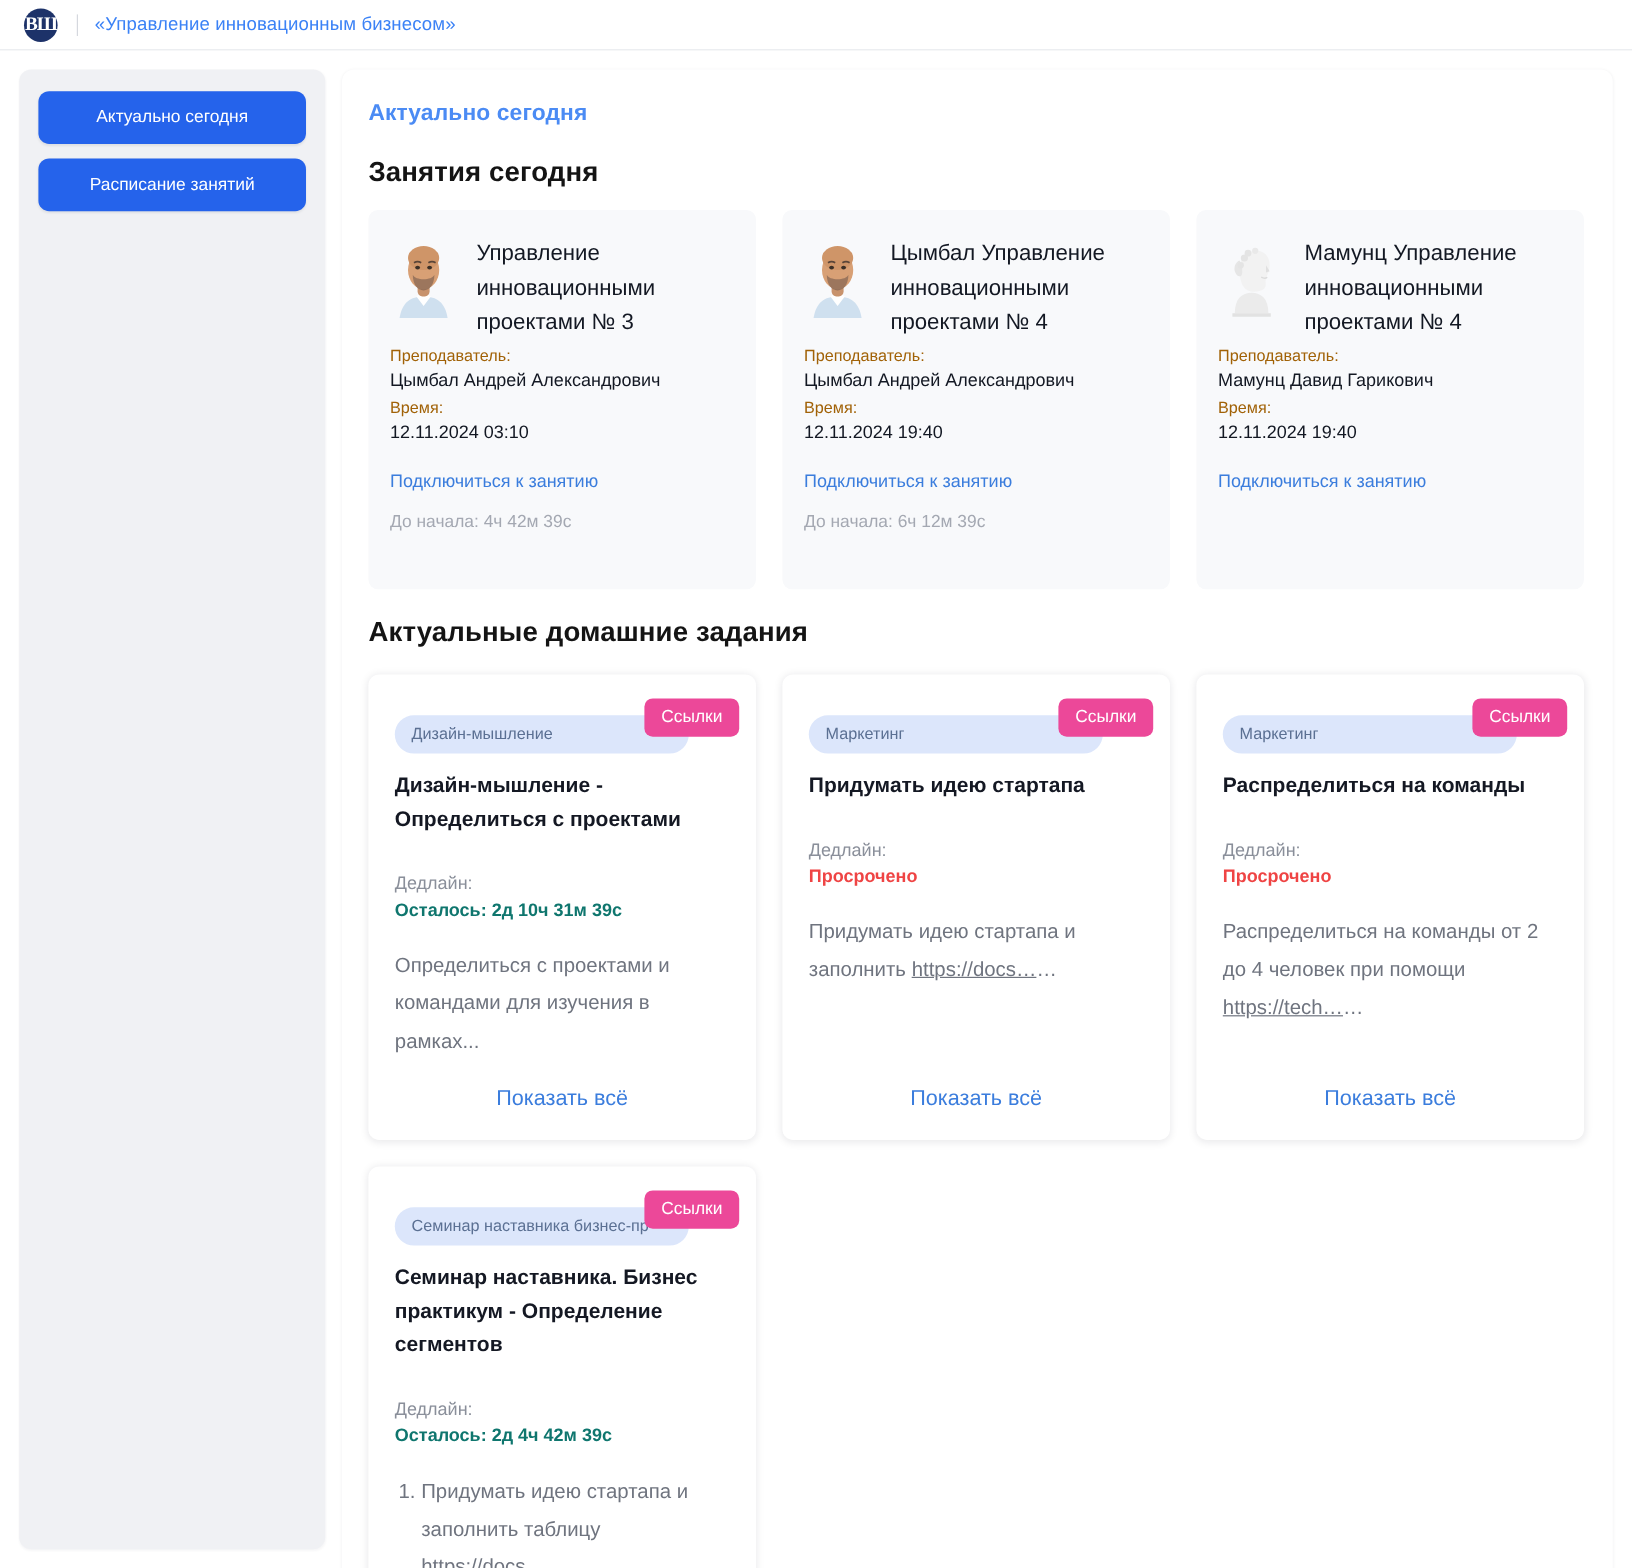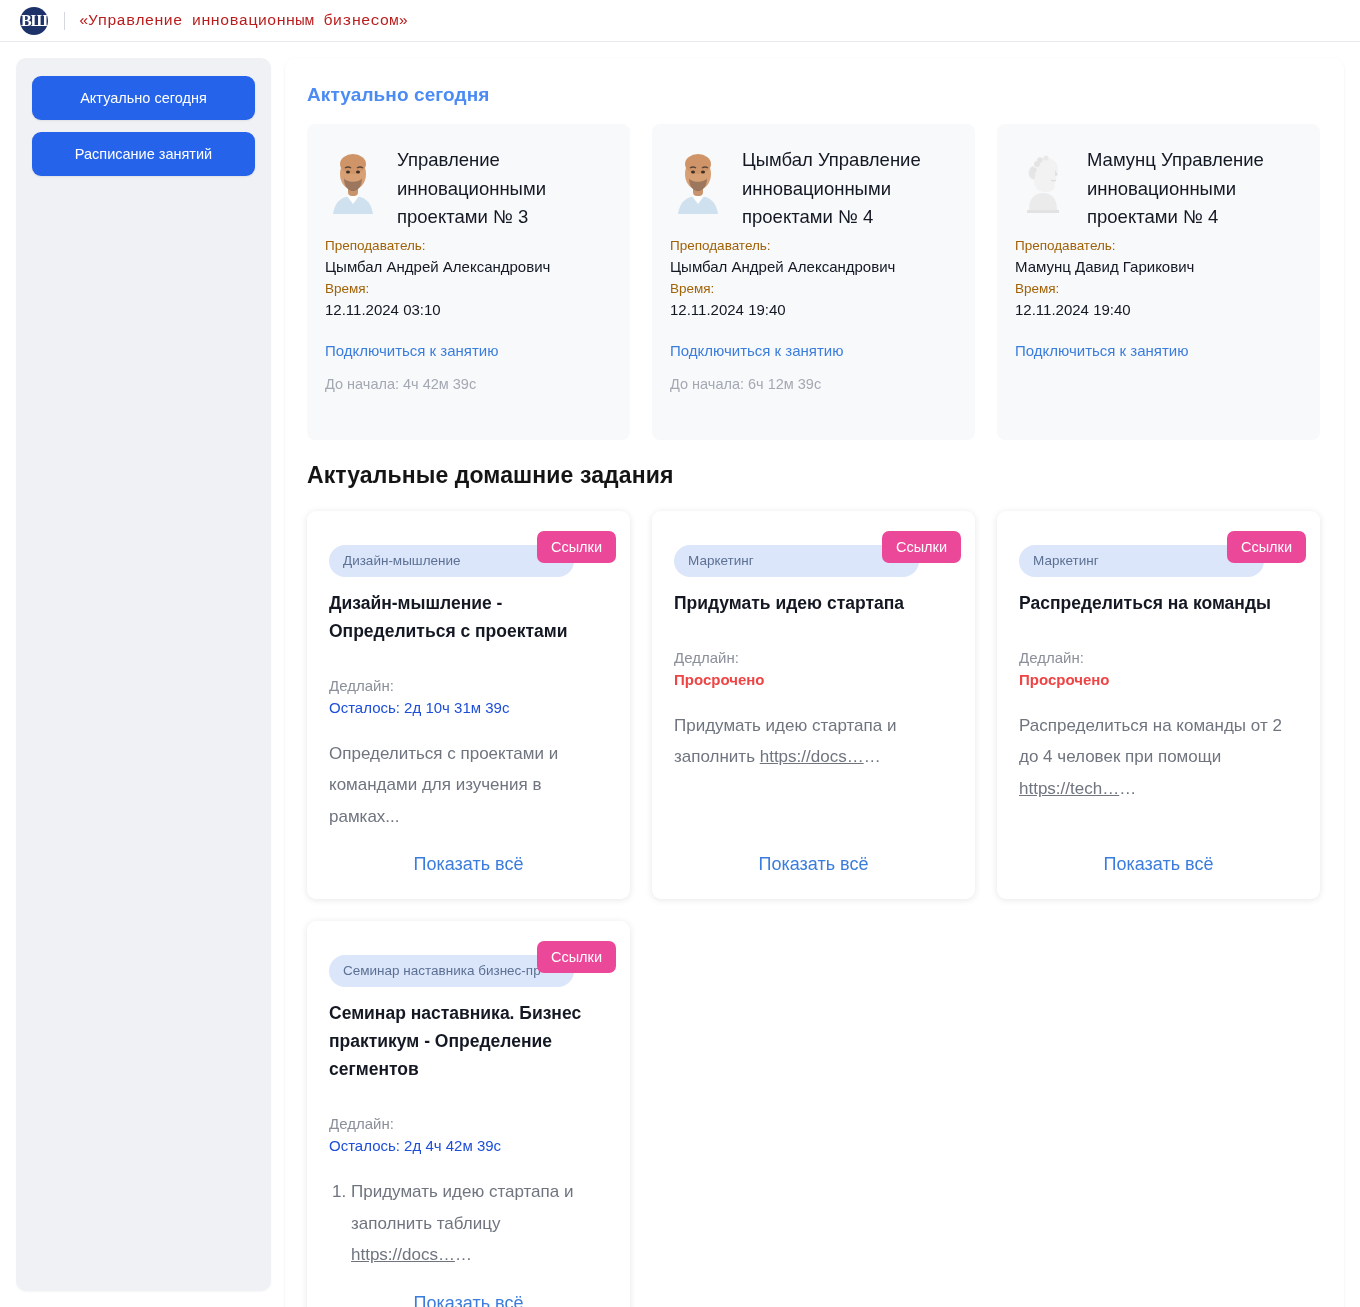--- a/index.html
+++ b/index.html
@@ -42,23 +42,22 @@
     letter-spacing: -1px;
   }
   .topbar-divider {
     width: 1px;
     height: 18px;
     background: #d5d8de;
     margin: 0 14px 0 16px;
   }
   .topbar-title {
     font-size: 15.5px;
-    color: #b91c1c;
+    color: #3b82f6;
     letter-spacing: 0.1px;
-    font-family: Liberation Mono, monospace;
   }
 
   
   .page {
     display: flex;
     align-items: flex-start;
     gap: 0;
     background: #ffffff;
     padding: 16px 16px 0 16px;
     height: calc(1307px - 42px);
@@ -228,21 +227,21 @@
     color: #141823;
     line-height: 1.6;
     margin-top: 18px;
   }
   .hw-deadline-label {
     color: #8a8f9a;
     font-size: 15px;
     margin-top: 32px;
   }
   .hw-deadline-value { font-size: 15px; margin-top: 5px; }
-  .hw-deadline-value.ok { color: #1d4ed8; }
+  .hw-deadline-value.ok { color: #0f766e; font-weight: bold; }
   .hw-deadline-value.overdue { color: #ef4444; font-weight: 700; }
   .hw-desc {
     color: #6f747f;
     font-size: 17px;
     line-height: 1.85;
     margin-top: 22px;
   }
   .hw-desc ol { margin: 0; padding-left: 22px; }
   .hw-desc li { line-height: 1.85; }
   .hw-desc a {
@@ -289,20 +288,21 @@
 
   <aside class="sidebar">
     <button class="side-btn">Актуально сегодня</button>
     <button class="side-btn">Расписание занятий</button>
   </aside>
 
   <main class="main">
 
     <div class="breadcrumb-title">Актуально сегодня</div>
 
+    <h2 class="section-title">Занятия сегодня</h2>
 
     <div class="lesson-grid">
 
       <div class="lesson-card">
         <div class="lesson-head">
           <div class="avatar">
             <svg viewBox="0 0 56 70" xmlns="http://www.w3.org/2000/svg">
               <rect width="56" height="70" fill="#f8f9fb"></rect>
               <path d="M8 70c2-13 9-18 20-18s18 5 20 18z" fill="#cfe0ef"></path>
               <path d="M22 52l6 8 6-8-6-4z" fill="#ffffff"></path>

